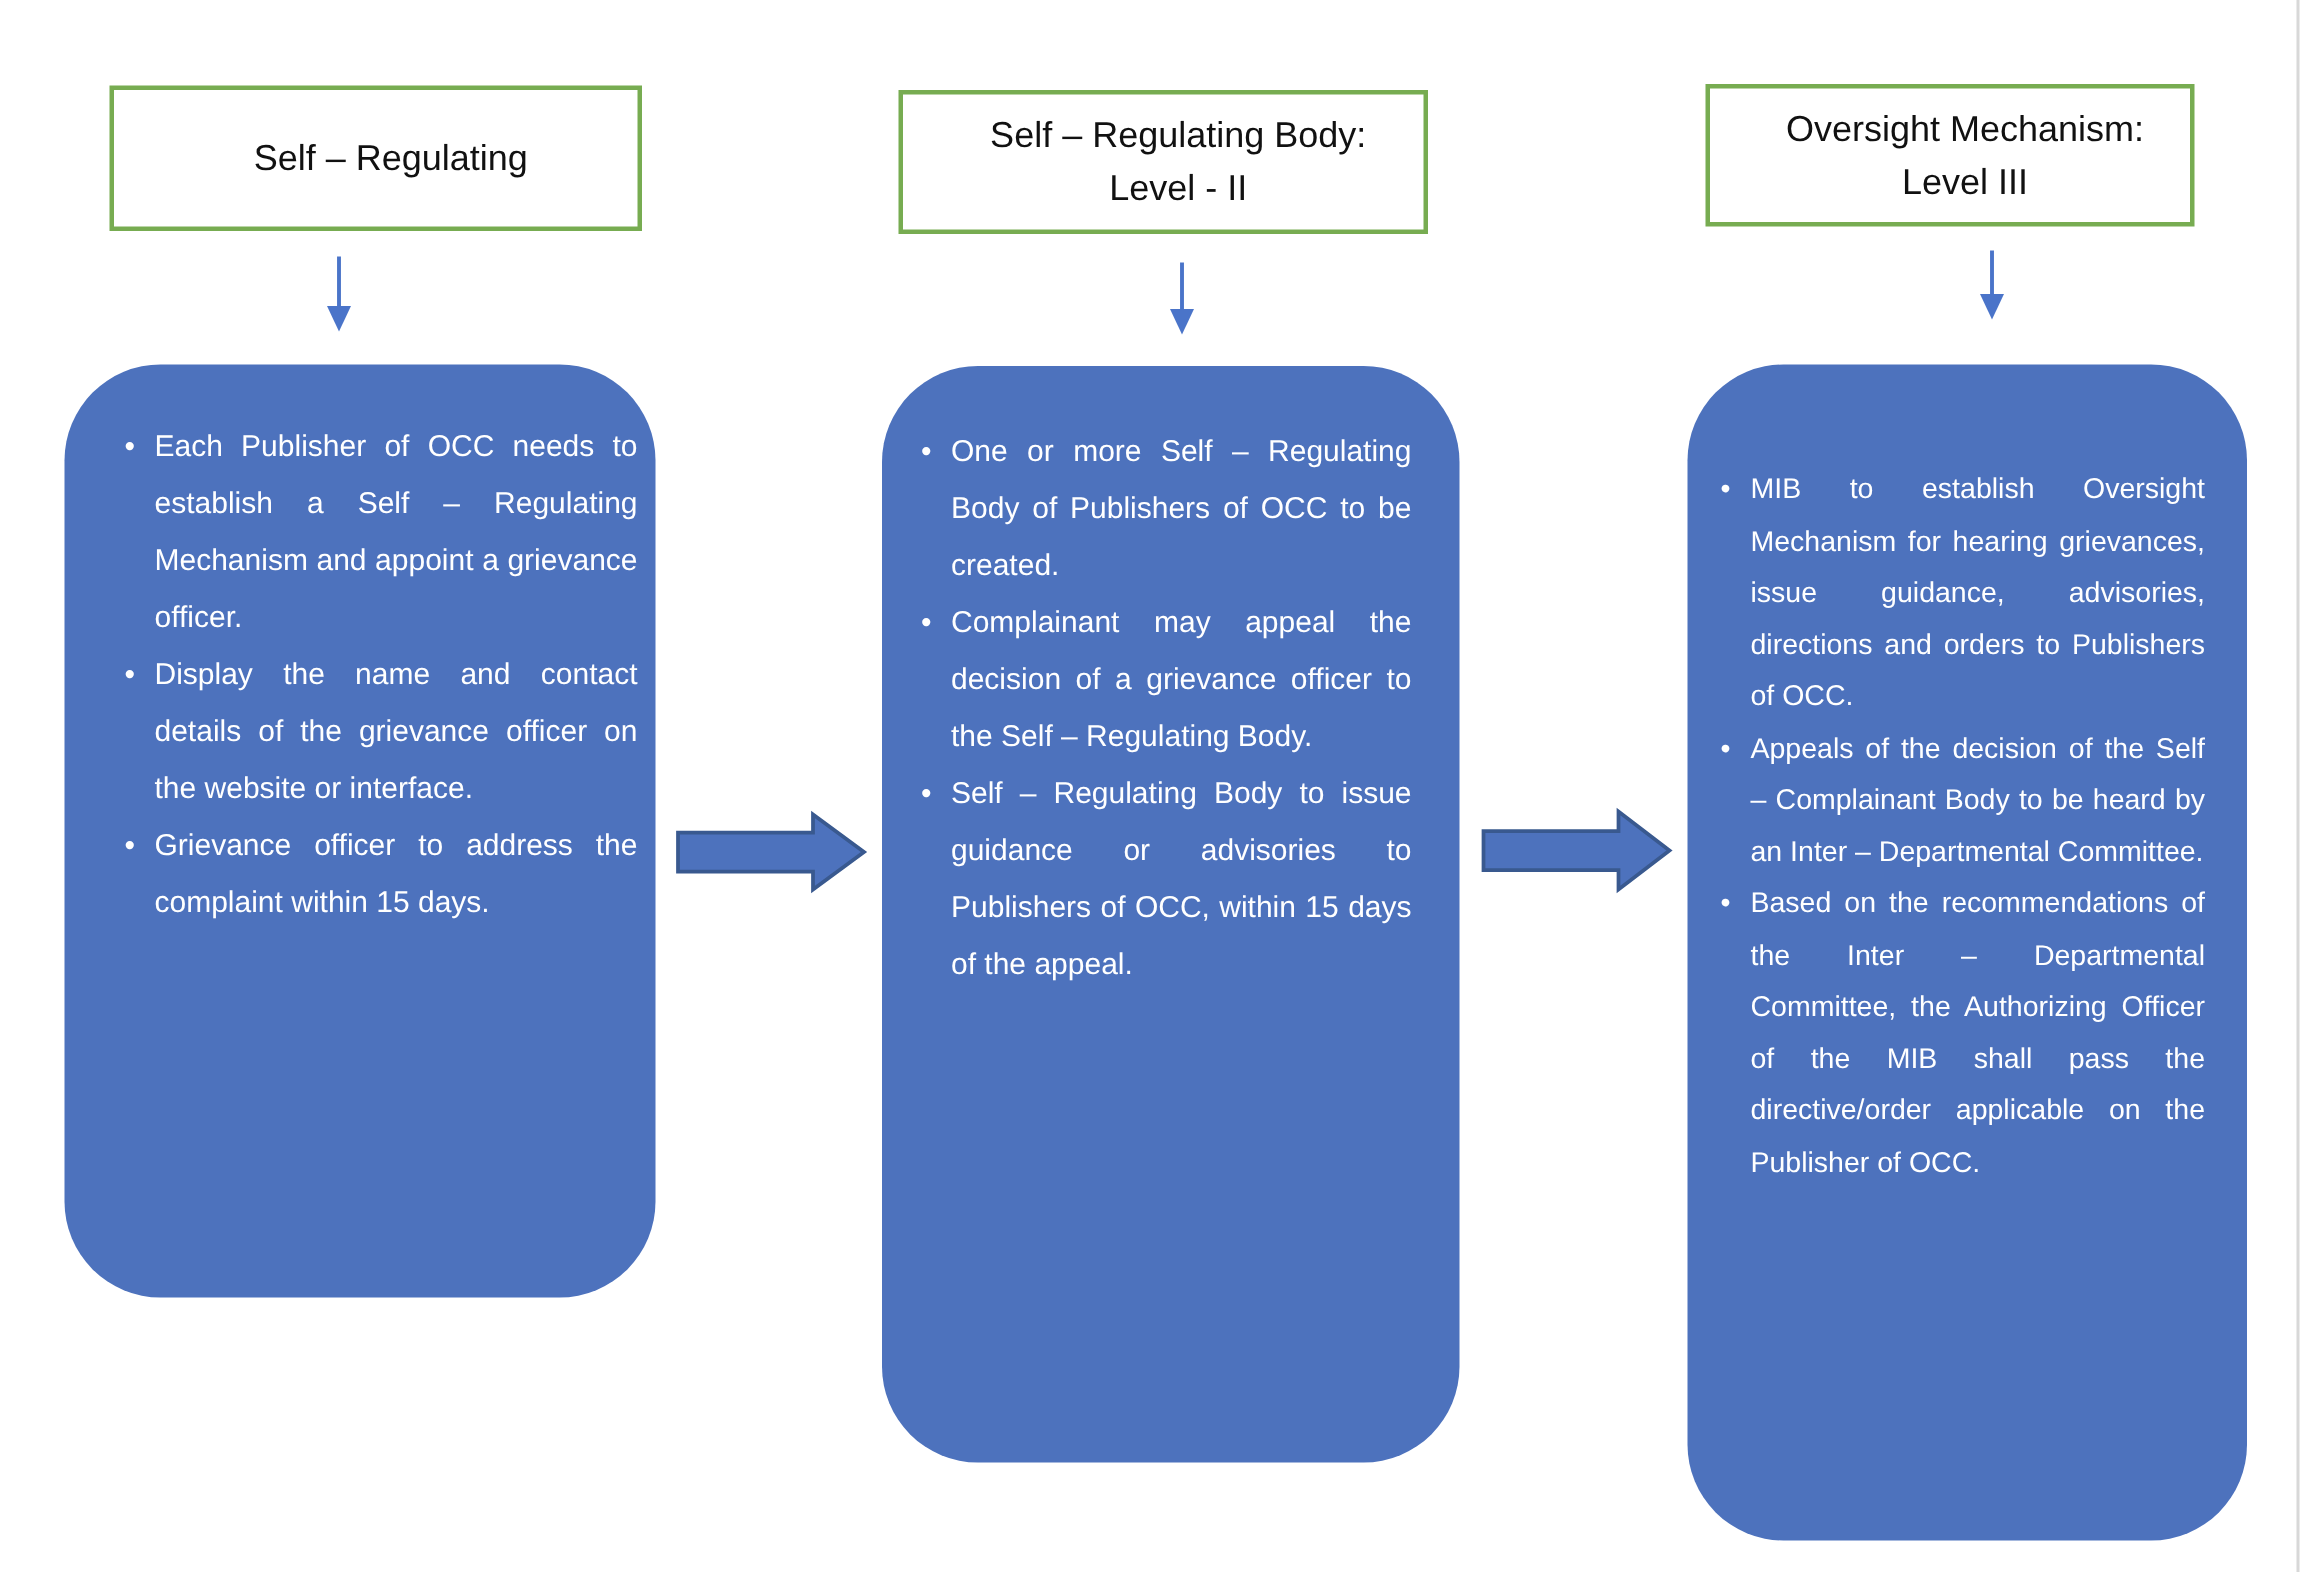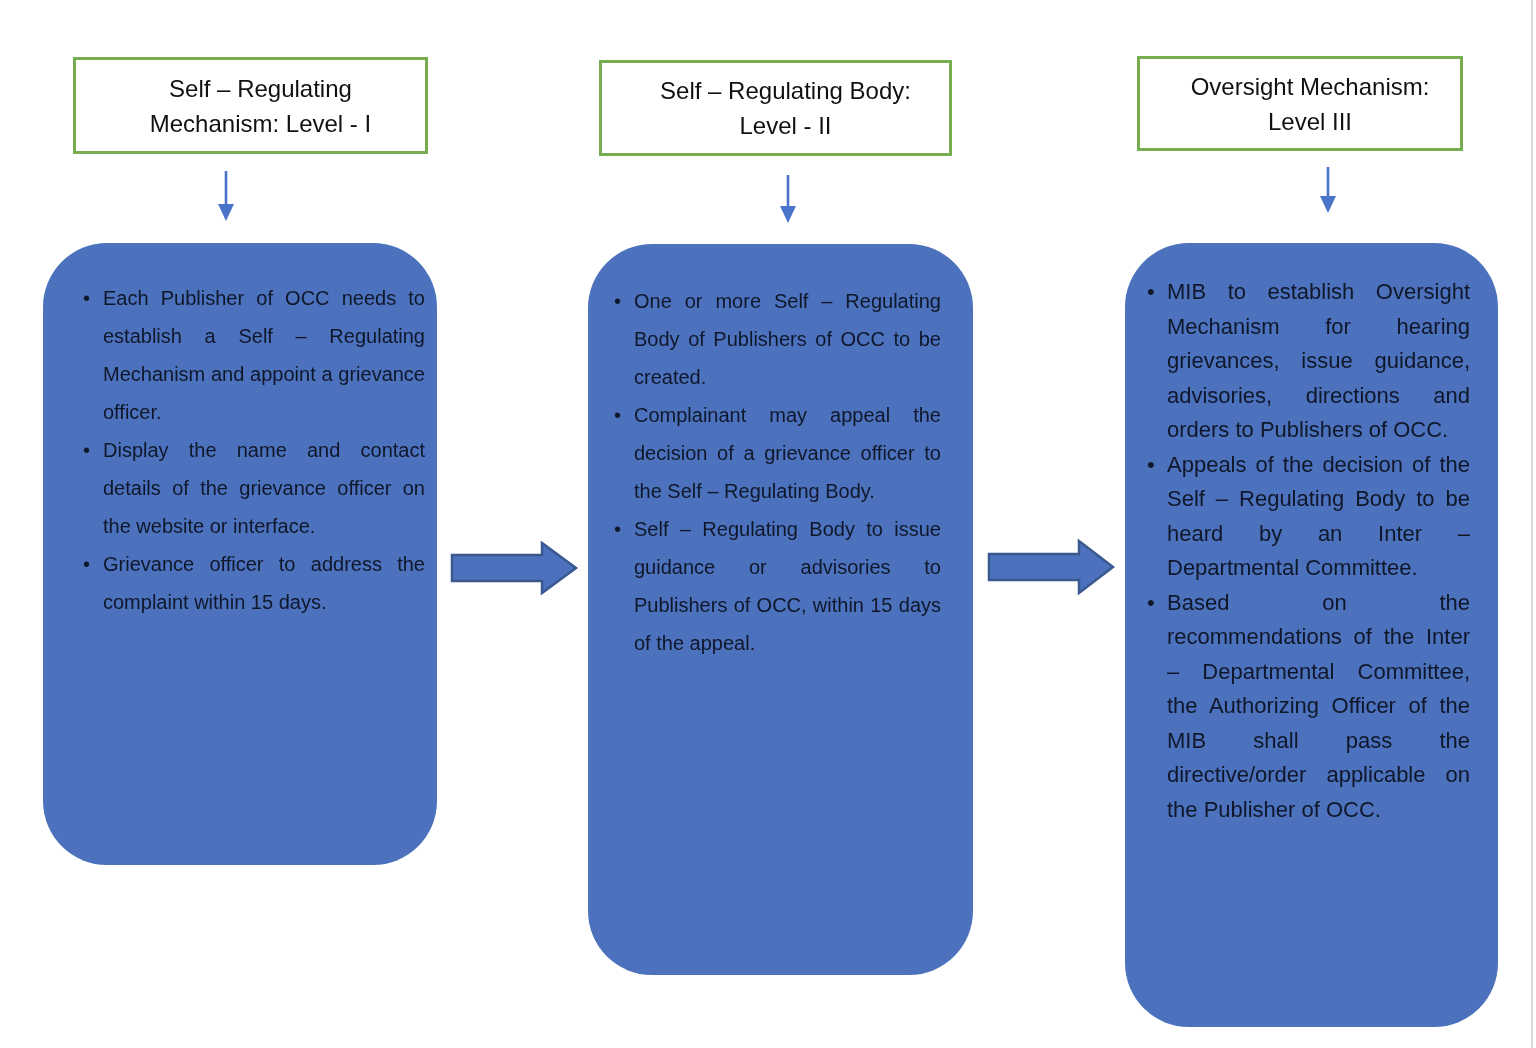--- a/index.html
+++ b/index.html
@@ -35,36 +35,36 @@
   .down-arrow { position: absolute; }
   #da1 { left: 214px;  top: 170px; }
   #da2 { left: 776px;  top: 174px; }
   #da3 { left: 1316px; top: 166px; }
 
   
   .bluebox {
     position: absolute;
     background: #4d72bd;
     border-radius: 64px;
-    color: #0f172a;
+    color: #ffffff;
     box-sizing: border-box;
     overflow: hidden;
   }
   #box1 { left: 43px;   top: 243px; width: 394px; height: 622px; }
   #box2 { left: 588px;  top: 244px; width: 385px; height: 731px; }
   #box3 { left: 1125px; top: 243px; width: 373px; height: 784px; }
 
   .bluebox ul {
     list-style: none;
     margin: 0;
     text-align: justify;
   }
   #box1 ul { padding: 36px 12px 0 40px; font-size: 20px;  line-height: 38px; }
   #box2 ul { padding: 38px 32px 0 26px; font-size: 20px;  line-height: 38px; }
-  #box3 ul { padding: 32px 28px 0 22px; font-size: 22px;  line-height: 34.5px; }
+  #box3 ul { padding: 32px 28px 0 22px; font-size: 19px;  line-height: 34.5px; margin-top: 35px; }
 
   .bluebox li {
     position: relative;
     padding-left: 20px;
   }
   .bluebox li::before {
     content: "\2022";
     position: absolute;
     left: 0;
     top: 0;
@@ -85,21 +85,20 @@
     background: #d8d8d8;
   }
 </style>
 </head>
 <body>
 
 <div class="canvas">
 
   <div class="hdr" id="hdr1">
     <div>Self – Regulating</div>
-    <div>Mechanism: Level - I</div>
   </div>
 
   <div class="hdr" id="hdr2">
     <div>Self – Regulating Body:</div>
     <div>Level - II</div>
   </div>
 
   <div class="hdr" id="hdr3">
     <div>Oversight Mechanism:</div>
     <div>Level III</div>
@@ -130,21 +129,21 @@
     <ul>
       <li>One or more Self – Regulating Body of Publishers of OCC to be created.</li>
       <li>Complainant may appeal the decision of a grievance officer to the Self – Regulating Body.</li>
       <li>Self – Regulating Body to issue guidance or advisories to Publishers of OCC, within 15 days of the appeal.</li>
     </ul>
   </div>
 
   <div class="bluebox" id="box3">
     <ul>
       <li>MIB to establish Oversight Mechanism for hearing grievances, issue guidance, advisories, directions and orders to Publishers of OCC.</li>
-      <li>Appeals of the decision of the Self – Regulating Body to be heard by an Inter – Departmental Committee.</li>
+      <li>Appeals of the decision of the Self – Complainant Body to be heard by an Inter – Departmental Committee.</li>
       <li>Based on the recommendations of the Inter – Departmental Committee, the Authorizing Officer of the MIB shall pass the directive/order applicable on the Publisher of OCC.</li>
     </ul>
   </div>
 
   <svg class="right-arrow" id="ra1" width="129" height="56" viewBox="0 0 129 56">
     <polygon points="2,15 92,15 92,3 126,28 92,53 92,41 2,41" fill="#4d72bd" stroke="#39598f" stroke-width="2.5" stroke-linejoin="miter"></polygon>
   </svg>
   <svg class="right-arrow" id="ra2" width="129" height="58" viewBox="0 0 129 58">
     <polygon points="2,16 92,16 92,3 126,29 92,55 92,42 2,42" fill="#4d72bd" stroke="#39598f" stroke-width="2.5" stroke-linejoin="miter"></polygon>
   </svg>

